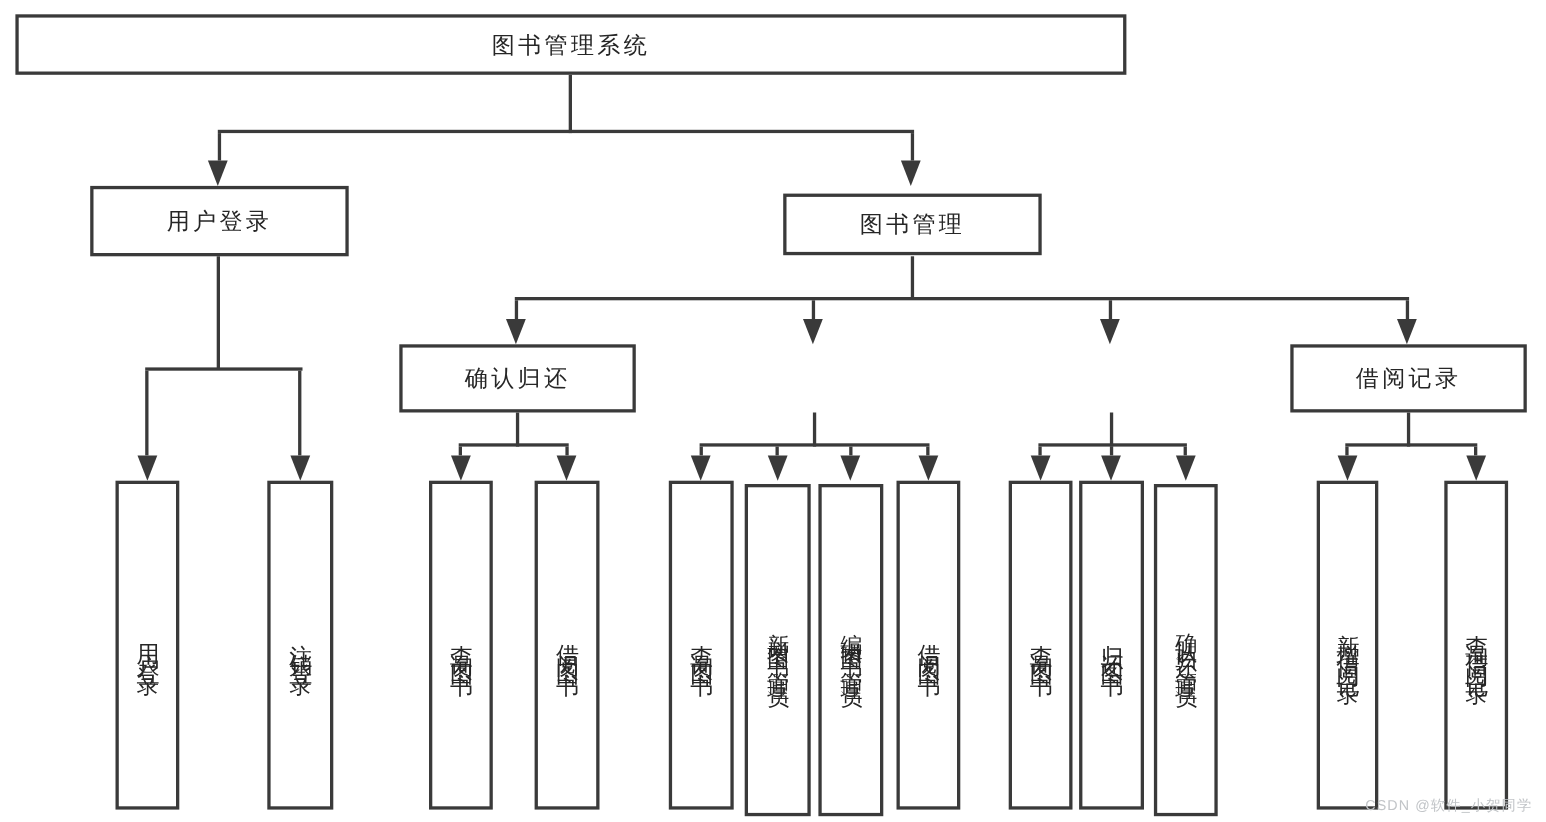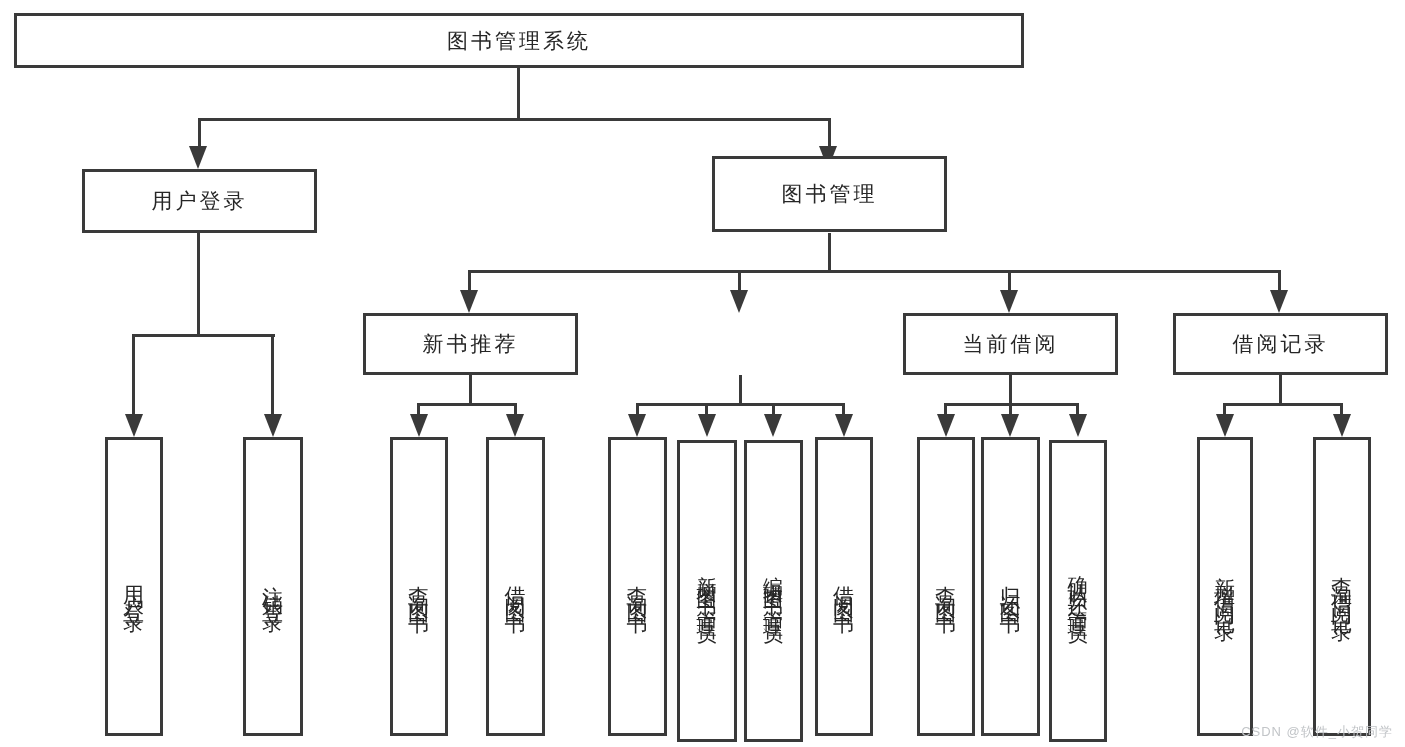--- a/index.html
+++ b/index.html
@@ -48,21 +48,21 @@
   <div class="line-v" style="left:517px;top:68px;height:53px;"></div>
   <div class="line-h" style="left:198px;top:118px;width:633px;"></div>
   <div class="line-v" style="left:198px;top:121px;height:25px;"></div>
   <div class="arrow-down" style="left:189px;top:146px;"></div>
   <div class="line-v" style="left:828px;top:121px;height:25px;"></div>
   <div class="arrow-down" style="left:819px;top:146px;"></div>
 
   <div class="box" style="left:82px;top:169px;width:235px;height:64px;">
     <span class="hlabel">用户登录</span>
   </div>
-  <div class="box" style="left:712px;top:156px;width:235px;height:76px;">
+  <div class="box" style="left:712px;top:176px;width:235px;height:56px;">
     <span class="hlabel">图书管理</span>
   </div>
 
   <div class="line-v" style="left:197px;top:233px;height:103px;"></div>
   <div class="line-h" style="left:132px;top:334px;width:143px;"></div>
   <div class="line-v" style="left:132px;top:337px;height:77px;"></div>
   <div class="arrow-down" style="left:125px;top:414px;"></div>
   <div class="line-v" style="left:271px;top:337px;height:77px;"></div>
   <div class="arrow-down" style="left:264px;top:414px;"></div>
 
@@ -71,24 +71,21 @@
   <div class="line-v" style="left:468px;top:273px;height:17px;"></div>
   <div class="arrow-down" style="left:460px;top:290px;"></div>
   <div class="line-v" style="left:738px;top:273px;height:17px;"></div>
   <div class="arrow-down" style="left:730px;top:290px;"></div>
   <div class="line-v" style="left:1008px;top:273px;height:17px;"></div>
   <div class="arrow-down" style="left:1000px;top:290px;"></div>
   <div class="line-v" style="left:1278px;top:273px;height:17px;"></div>
   <div class="arrow-down" style="left:1270px;top:290px;"></div>
 
   <div class="box" style="left:363px;top:313px;width:215px;height:62px;">
-    <span class="hlabel">新书推荐</span>
-  </div>
-  <div class="box" style="left:903px;top:313px;width:215px;height:62px;">
-    <span class="hlabel">当前借阅</span>
+    <span class="hlabel">确认归还</span>
   </div>
   <div class="box" style="left:1173px;top:313px;width:215px;height:62px;">
     <span class="hlabel">借阅记录</span>
   </div>
 
   <div class="line-v" style="left:469px;top:375px;height:31px;"></div>
   <div class="line-v" style="left:739px;top:375px;height:31px;"></div>
   <div class="line-v" style="left:1009px;top:375px;height:31px;"></div>
   <div class="line-v" style="left:1279px;top:375px;height:31px;"></div>
 

